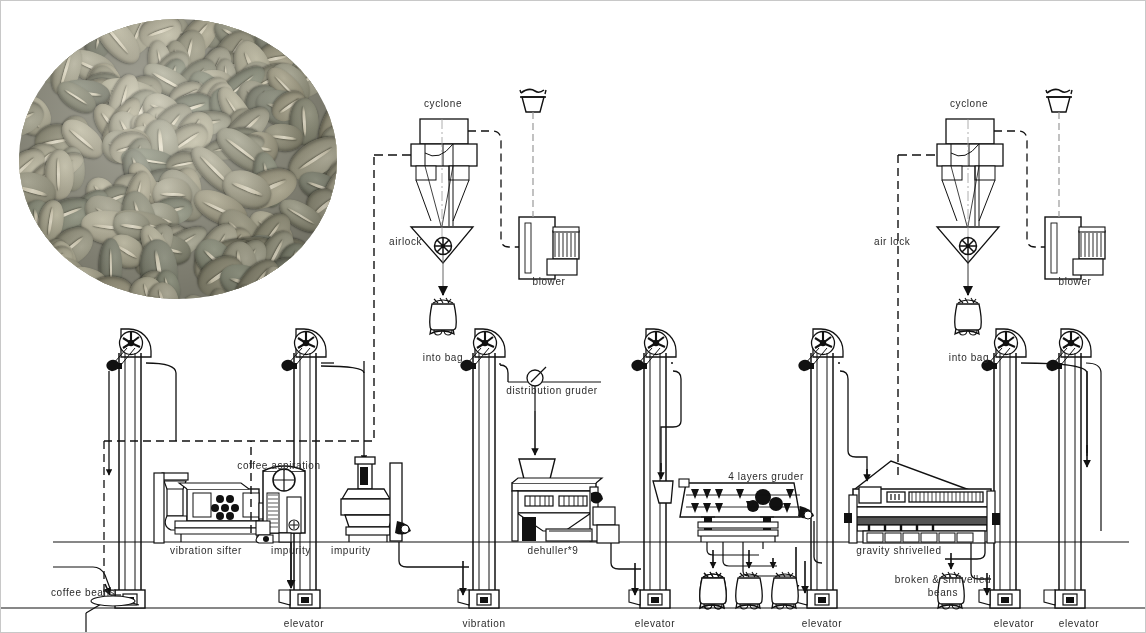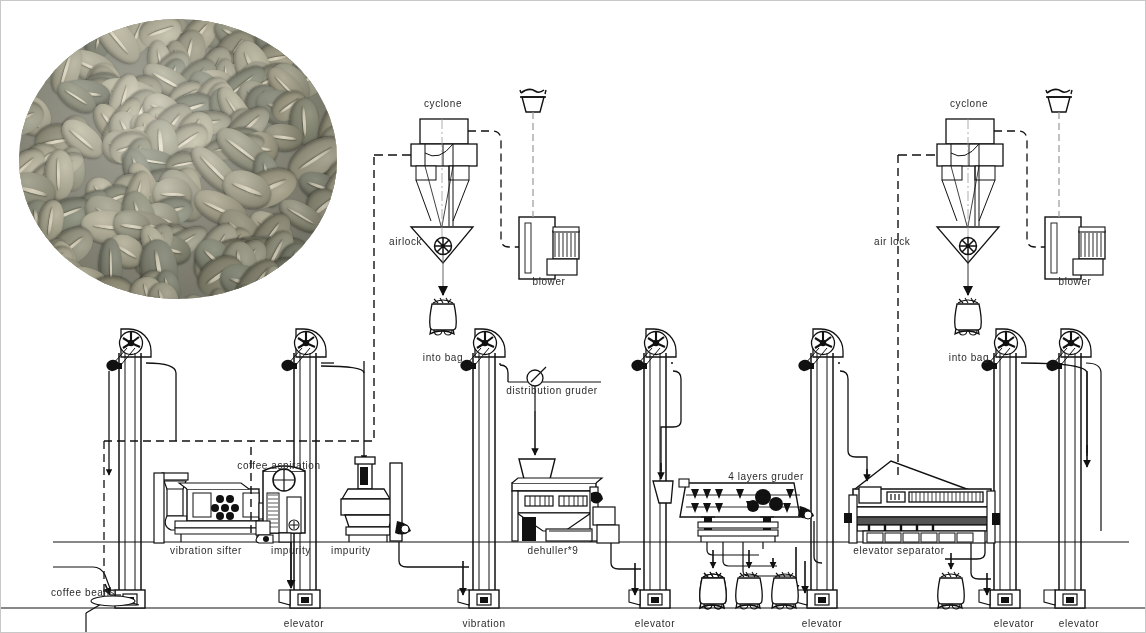--- a/index.html
+++ b/index.html
@@ -879,23 +879,25 @@
   <div class="lbl c" style="left:1074px;top:274px;">blower</div>
   <div class="lbl c" style="left:968px;top:350px;">into bag</div>
 
   <div class="lbl c" style="left:205px;top:543px;">vibration sifter</div>
   <div class="lbl c" style="left:278px;top:458px;">coffee aspiration</div>
   <div class="lbl c" style="left:290px;top:543px;">impurity</div>
   <div class="lbl c" style="left:350px;top:543px;">impurity</div>
   <div class="lbl c" style="left:551px;top:383px;">distribution gruder</div>
   <div class="lbl c" style="left:552px;top:543px;">dehuller*9</div>
   <div class="lbl c" style="left:765px;top:469px;">4 layers gruder</div>
-  <div class="lbl c" style="left:898px;top:543px;">elevator separator</div>
+  <div class="lbl c" style="left:898px;top:543px;">gravity shrivelled</div>
 
   <div class="lbl" style="left:50px;top:585px;">coffee beans</div>
+  <div class="lbl c" style="left:942px;top:572px;"><span style="white-space:pre-line;display:block;">broken &amp; shrivelled
+beans</span></div>
 
   <div class="lbl c" style="left:303px;top:616px;">elevator</div>
   <div class="lbl c" style="left:483px;top:616px;">vibration</div>
   <div class="lbl c" style="left:654px;top:616px;">elevator</div>
   <div class="lbl c" style="left:821px;top:616px;">elevator</div>
   <div class="lbl c" style="left:1013px;top:616px;">elevator</div>
   <div class="lbl c" style="left:1078px;top:616px;">elevator</div>
 
 </div>
 

